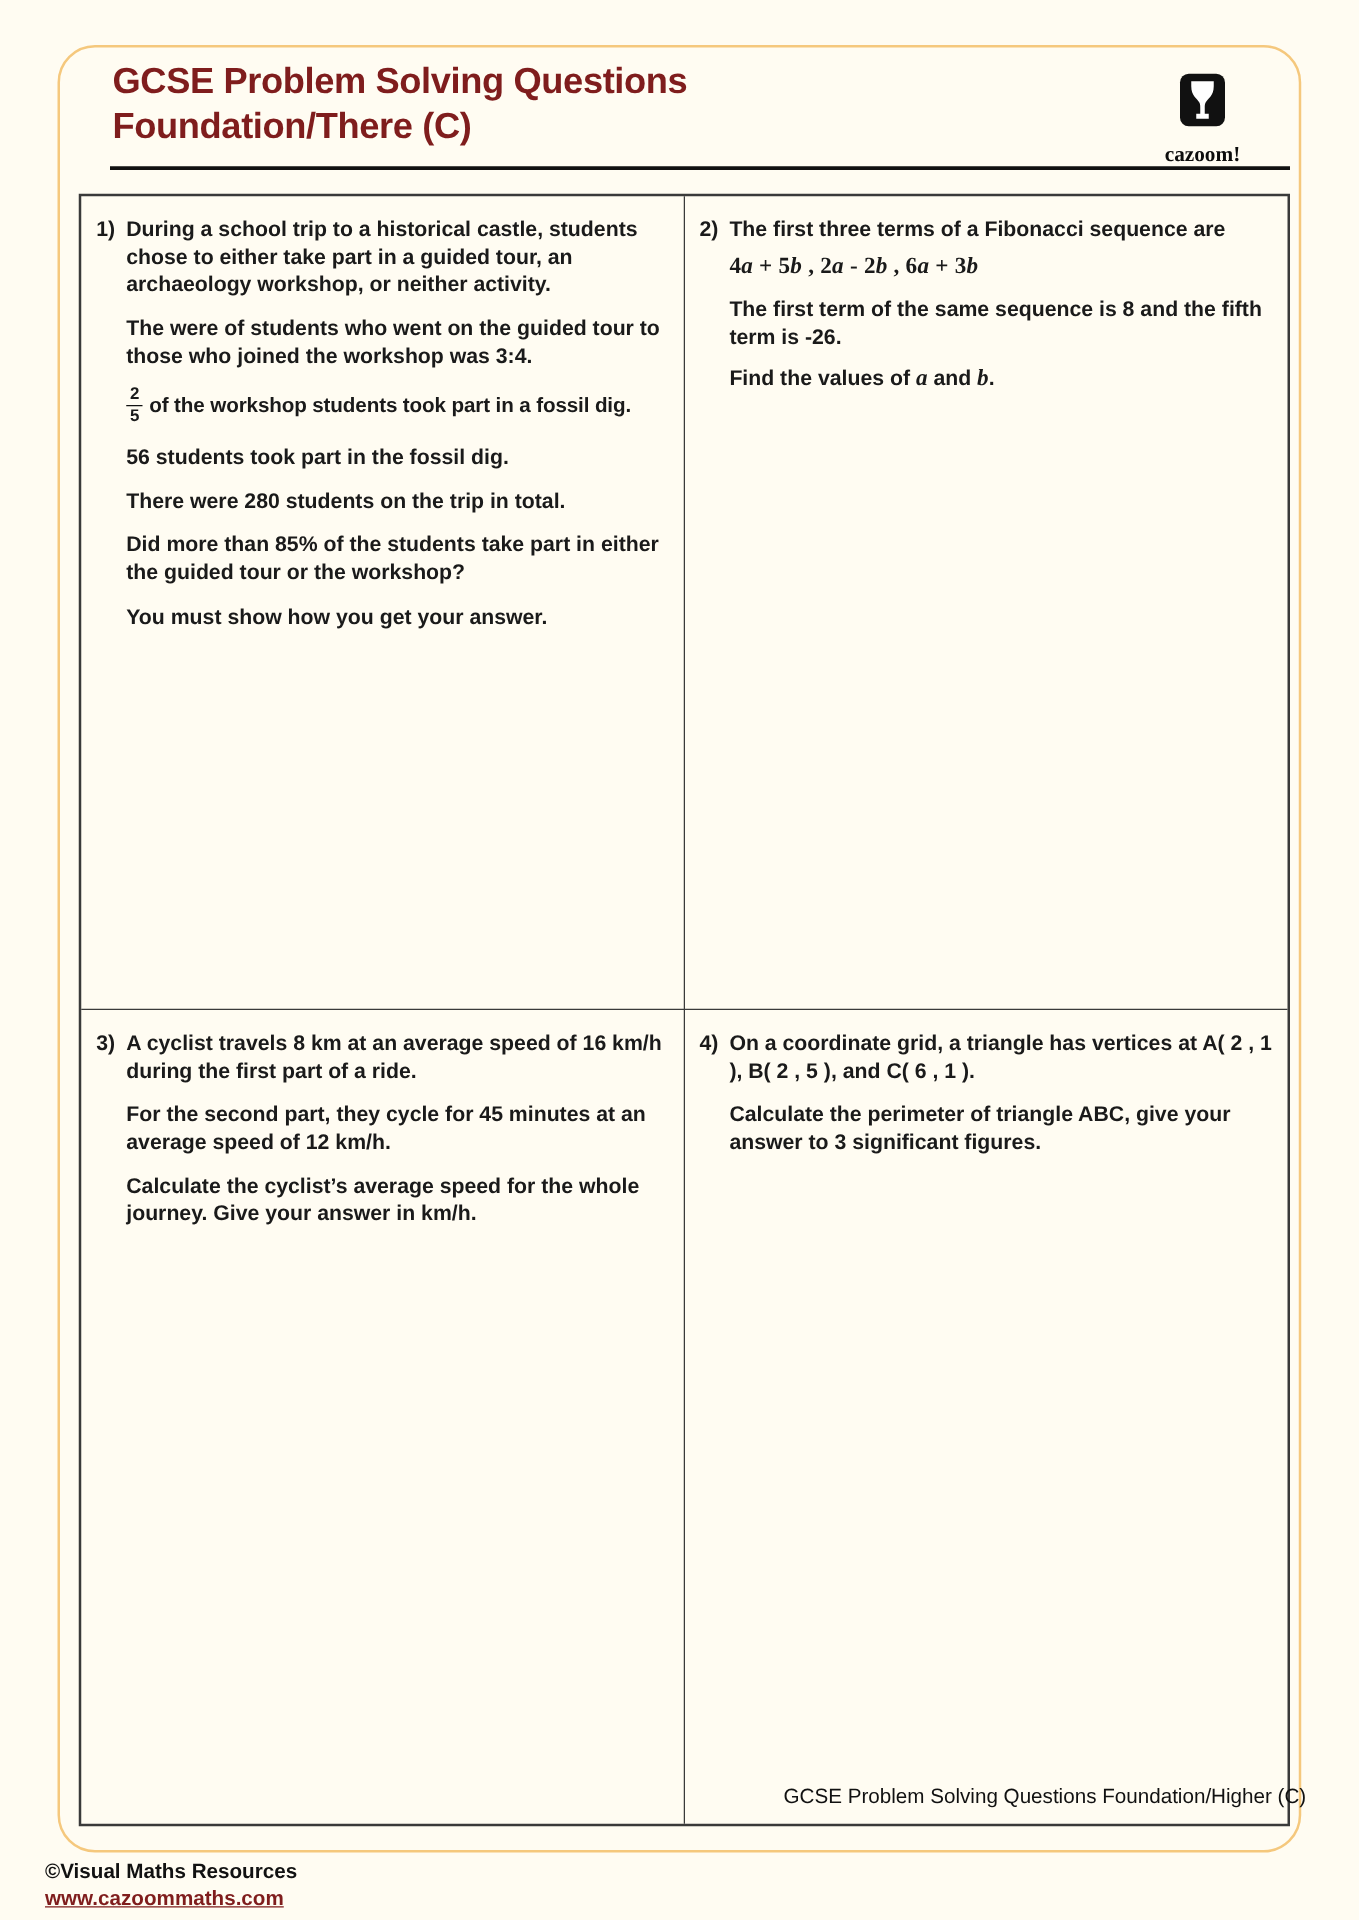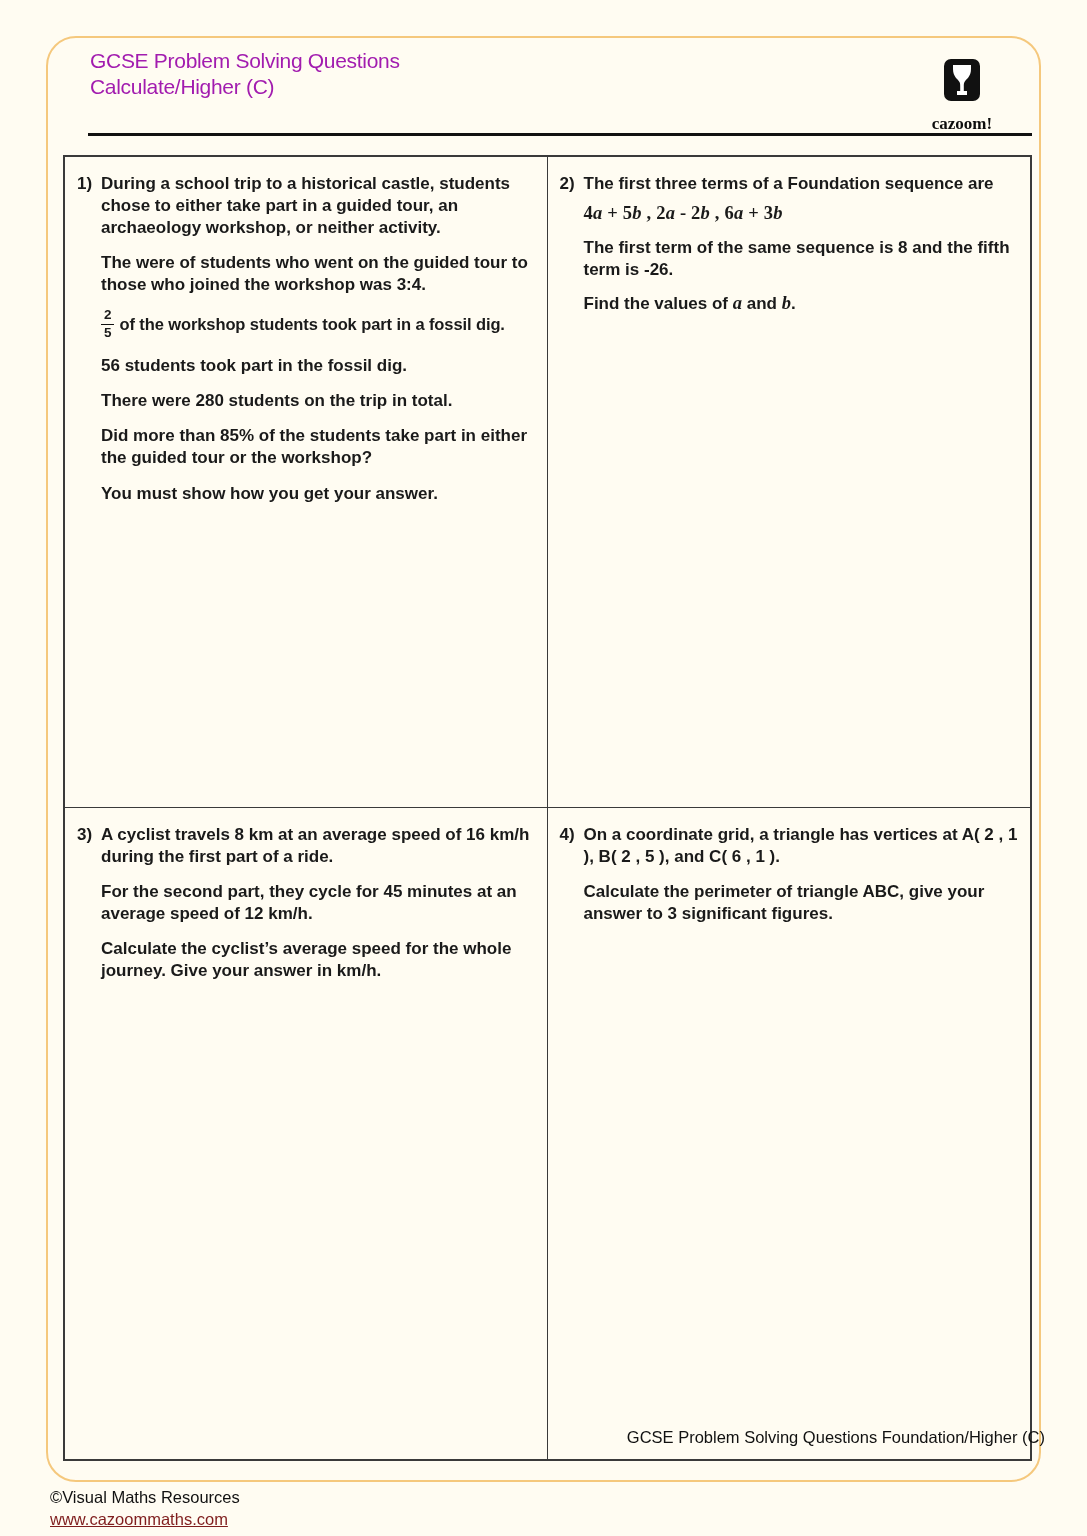--- a/index.html
+++ b/index.html
@@ -17,25 +17,25 @@
     position: absolute;
     left: 46px; top: 36px;
     width: 995px; height: 1446px;
     border: 2px solid #F5C87D;
     border-radius: 30px;
     pointer-events: none;
   }
   
   .header { position: absolute; left: 90px; top: 48px; width: 800px; }
   .title {
-    font-size: 21px;
-    font-weight: 400;
+    font-size: 29px;
+    font-weight: 700;
     line-height: 1.24;
     letter-spacing: -0.3px;
-    color: #a21caf;
+    color: #7f1d1d;
   }
   .header-rule {
     position: absolute;
     left: 88px; top: 133px;
     width: 944px; height: 3px;
     background: #111;
   }
   .logo {
     position: absolute;
     left: 922px; top: 58px;
@@ -107,23 +107,23 @@
   }
   .mathvar {
     font-family: "Liberation Serif", serif;
     font-style: italic;
     font-weight: 700;
     font-size: 18.5px;
   }
   
   .footer-left {
     position: absolute;
-    left: 50px; top: 1486px;
+    left: 36px; top: 1486px;
     font-size: 16.5px;
-    font-weight: 400;
+    font-weight: 700;
     line-height: 1.35;
     color: #111;
   }
   .footer-link {
     color: #7f1d1d;
     text-decoration: underline;
     cursor: pointer;
   }
   .footer-right {
     position: absolute;
@@ -136,21 +136,21 @@
 </head>
 <body>
 
 <div class="page">
 
   <div class="border-frame"></div>
 
   <header class="header">
     <h1 class="title">
       <span>GCSE Problem Solving Questions</span><br>
-      <span>Calculate/Higher (C)</span>
+      <span>Foundation/There (C)</span>
     </h1>
   </header>
 
   <div class="header-rule"></div>
 
   <div class="logo">
     <svg width="46" height="54" viewBox="0 0 46 54">
       <rect x="5" y="1" width="36" height="42" rx="7" fill="#111"></rect>
       <path d="M14 7 H32 V11 C32 19 27 21 25.5 24 C24.8 25.5 24.8 26.5 24.8 28.5 V33 H28 V37 H18 V33 H21.2 V28.5 C21.2 26.5 21.2 25.5 20.5 24 C19 21 14 19 14 11 Z" fill="#fff"></path>
     </svg>
@@ -176,21 +176,21 @@
           <p class="qp">Did more than 85% of the students take part in either the guided tour or the workshop?</p>
           <p class="qp">You must show how you get your answer.</p>
         </div>
       </div>
     </section>
 
     <section class="cell cell-tr">
       <div class="q">
         <span class="qnum">2)</span>
         <div class="qbody">
-          <p class="qp" style="margin-bottom:8px;">The first three terms of a Foundation sequence are</p>
+          <p class="qp" style="margin-bottom:8px;">The first three terms of a Fibonacci sequence are</p>
           <p class="math-line"><span>4</span><span class="mathvar">a</span><span> + 5</span><span class="mathvar">b</span><span> , 2</span><span class="mathvar">a</span><span> - 2</span><span class="mathvar">b</span><span> , 6</span><span class="mathvar">a</span><span> + 3</span><span class="mathvar">b</span></p>
           <p class="qp" style="margin-bottom:10px;">The first term of the same sequence is 8 and the fifth term is -26.</p>
           <p class="qp"><span>Find the values of </span><span class="mathvar">a</span><span> and </span><span class="mathvar">b</span><span>.</span></p>
         </div>
       </div>
     </section>
 
     <section class="cell cell-bl">
       <div class="q">
         <span class="qnum">3)</span>

